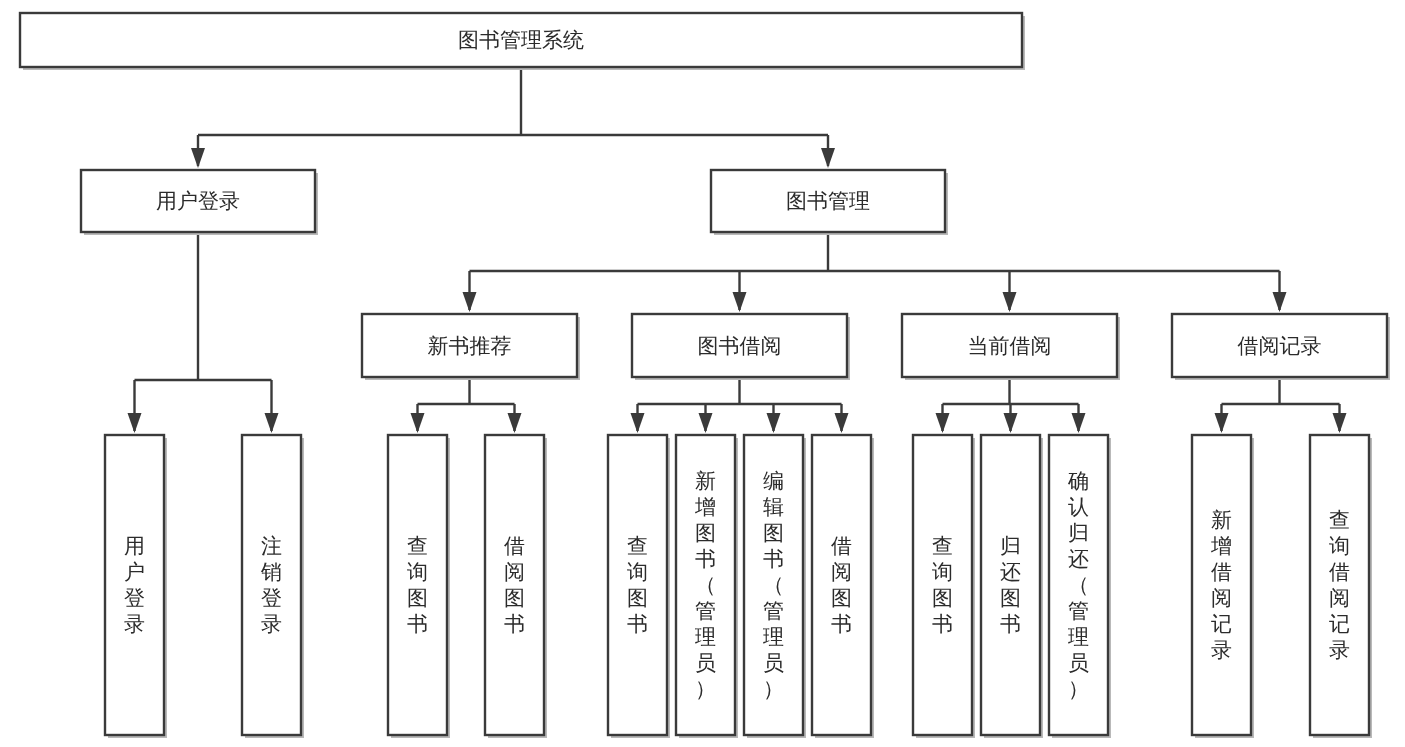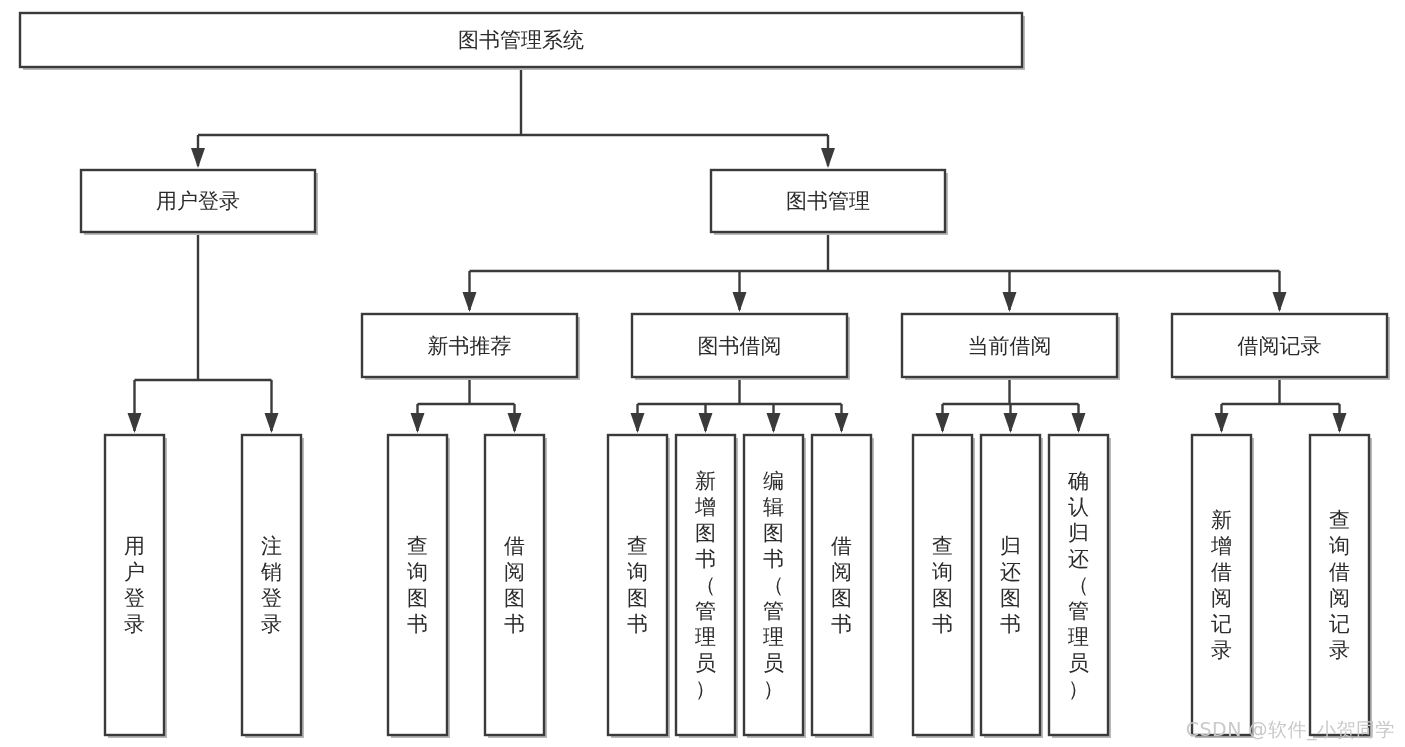--- a/index.html
+++ b/index.html
@@ -183,14 +183,13 @@
           <rect x="1192" y="435" width="59" height="300" class="node-box"></rect>
           <text x="1221.5" class="leaf-label"><tspan x="1221.5" y="527">新</tspan><tspan x="1221.5" y="553">增</tspan><tspan x="1221.5" y="579">借</tspan><tspan x="1221.5" y="605">阅</tspan><tspan x="1221.5" y="631">记</tspan><tspan x="1221.5" y="657">录</tspan></text>
         </g>
         <g>
           <rect x="1313" y="438" width="59" height="300" class="node-shadow"></rect>
           <rect x="1310" y="435" width="59" height="300" class="node-box"></rect>
           <text x="1339.5" class="leaf-label"><tspan x="1339.5" y="527">查</tspan><tspan x="1339.5" y="553">询</tspan><tspan x="1339.5" y="579">借</tspan><tspan x="1339.5" y="605">阅</tspan><tspan x="1339.5" y="631">记</tspan><tspan x="1339.5" y="657">录</tspan></text>
         </g>
       </g>
   </svg>
-  <div class="watermark">CSDN @软件_小贺同学</div>
 </div>
 
 </body></html>

